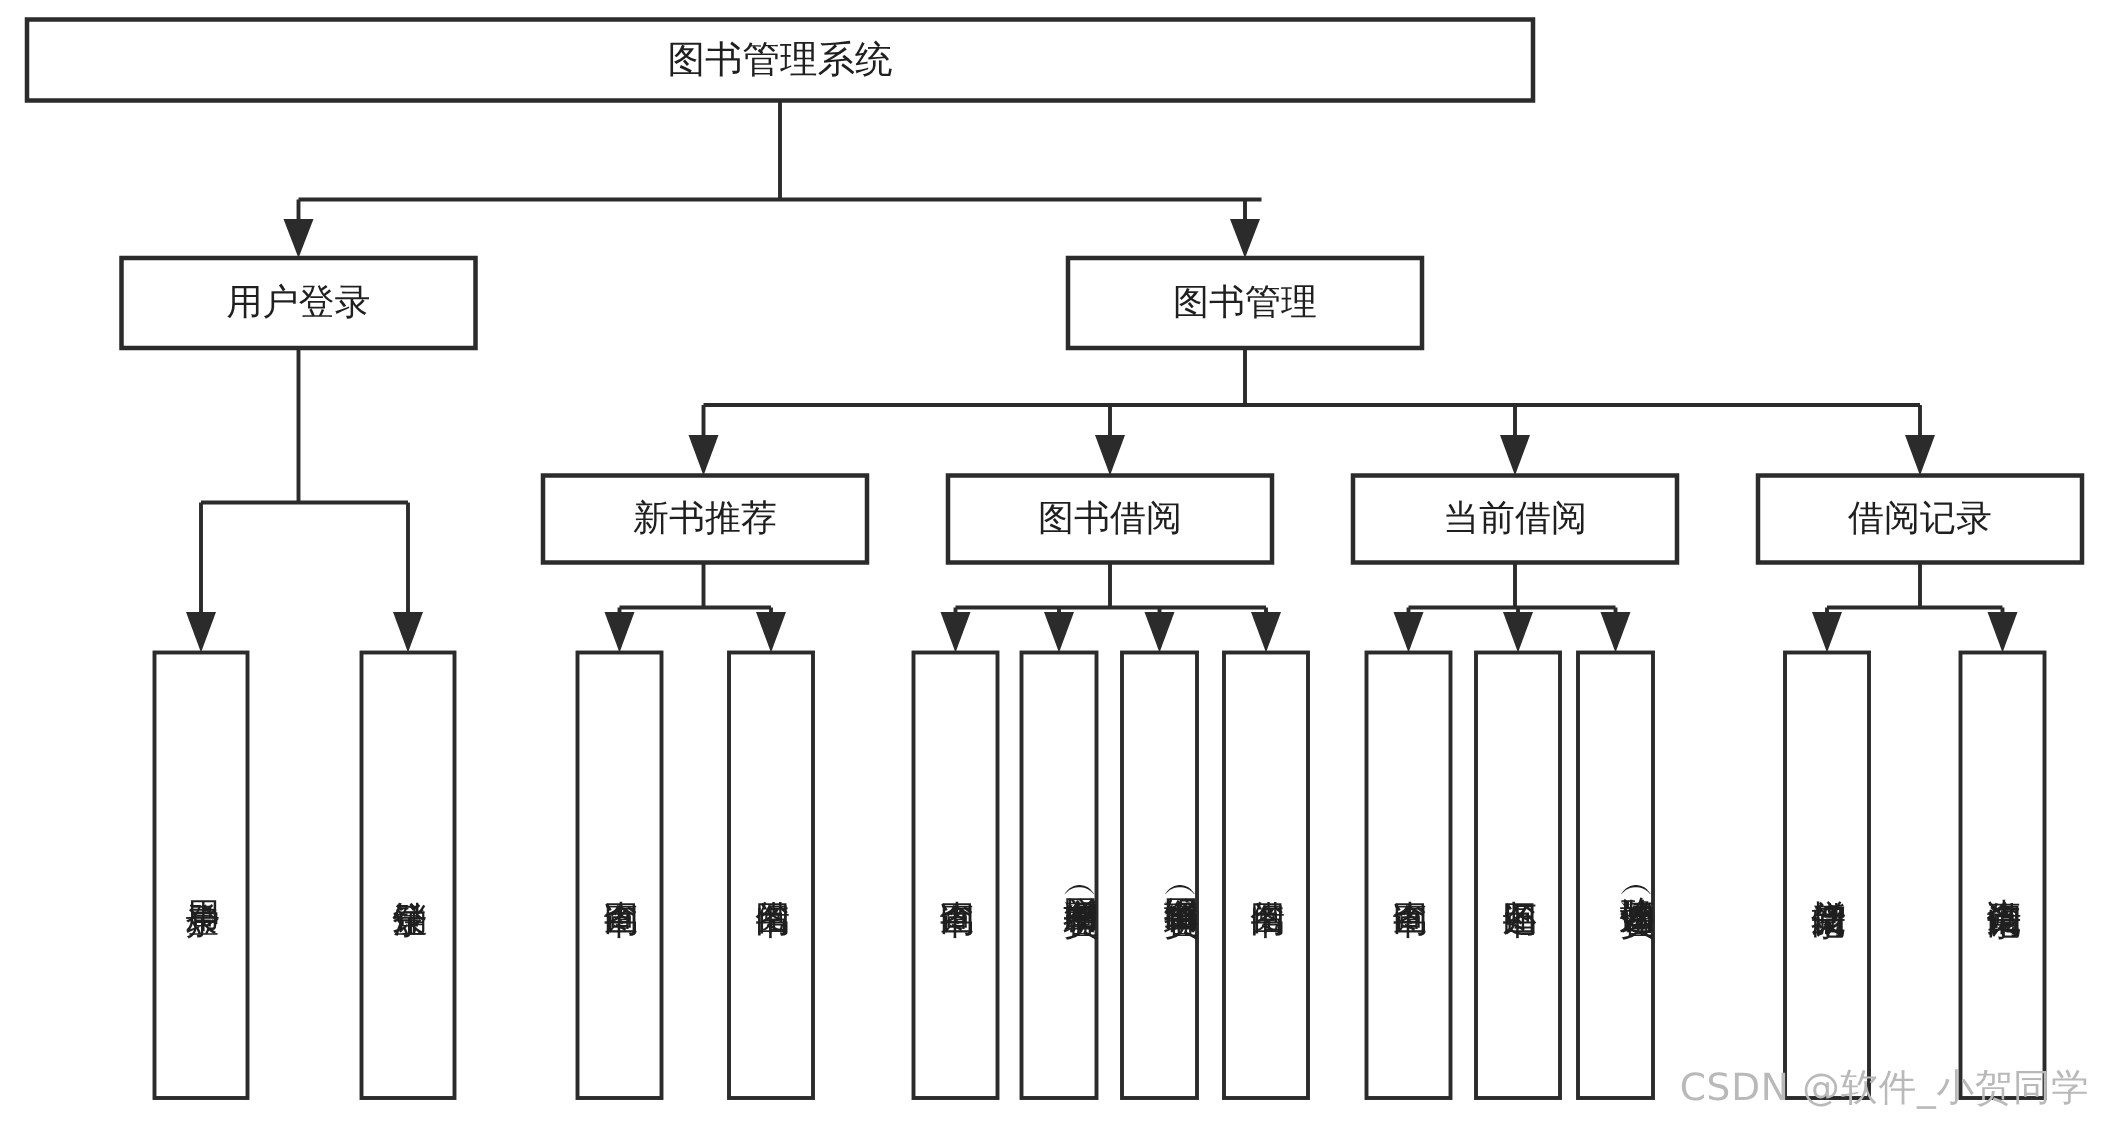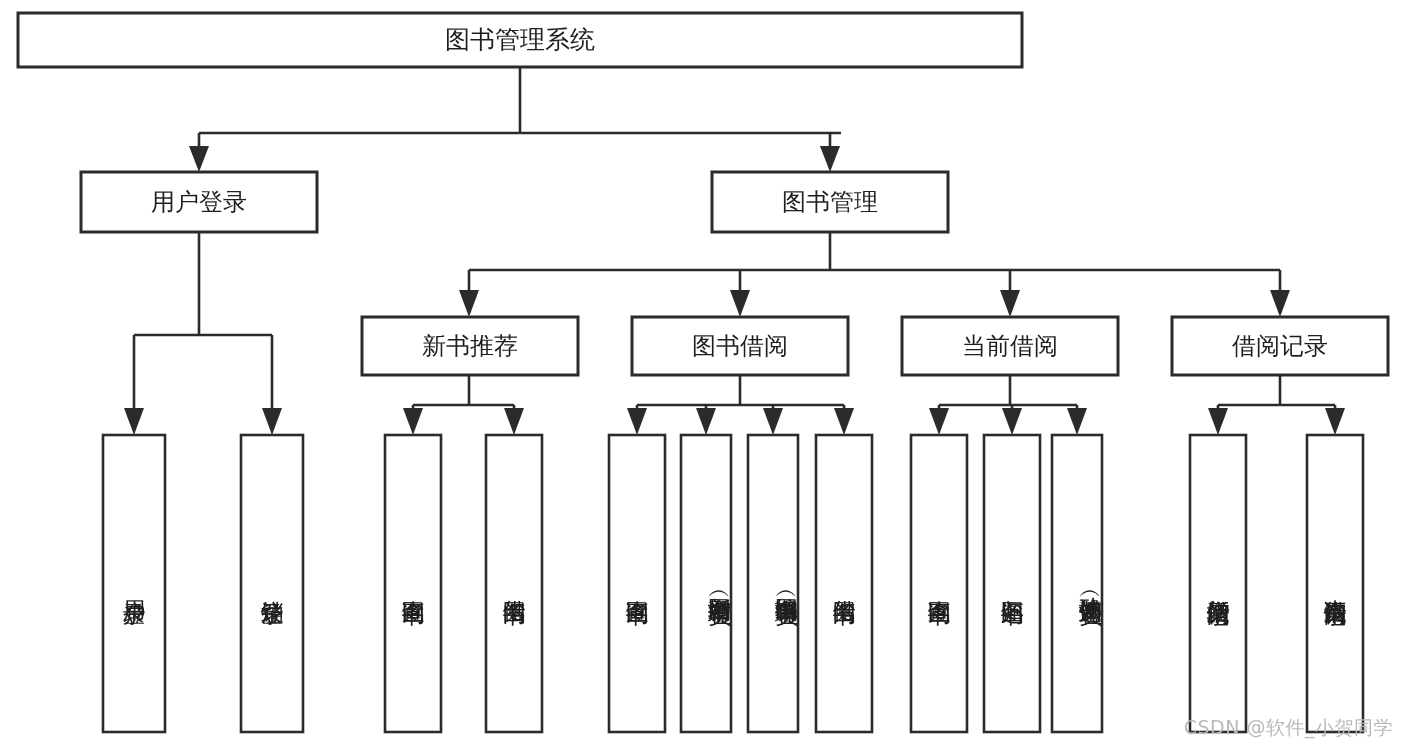--- a/index.html
+++ b/index.html
@@ -70,21 +70,21 @@
     pointer-events: none;
     display: flex;
     align-items: center;
     justify-content: center;
   }
   .watermark {
     position: absolute;
     right: 12px;
     bottom: 6px;
     font-family: "DejaVu Sans", "Liberation Sans", sans-serif;
-    font-size: 19px;
+    font-size: 25px;
     color: #b9b9b9;
     white-space: nowrap;
     letter-spacing: 0.5px;
   }
 </style>
 </head>
 <body>
 
 <div id="diagram-root">
 

